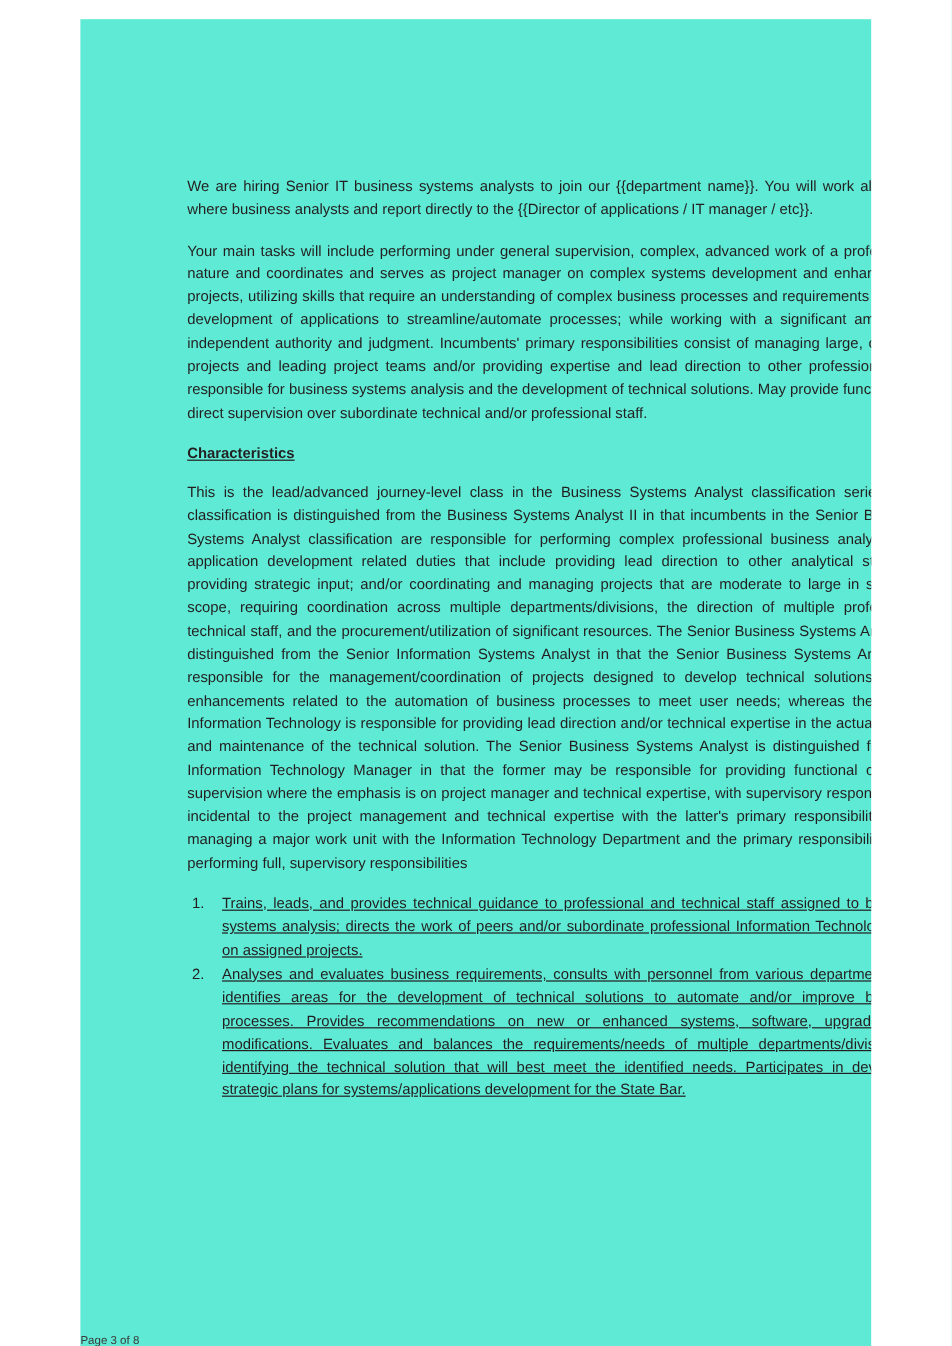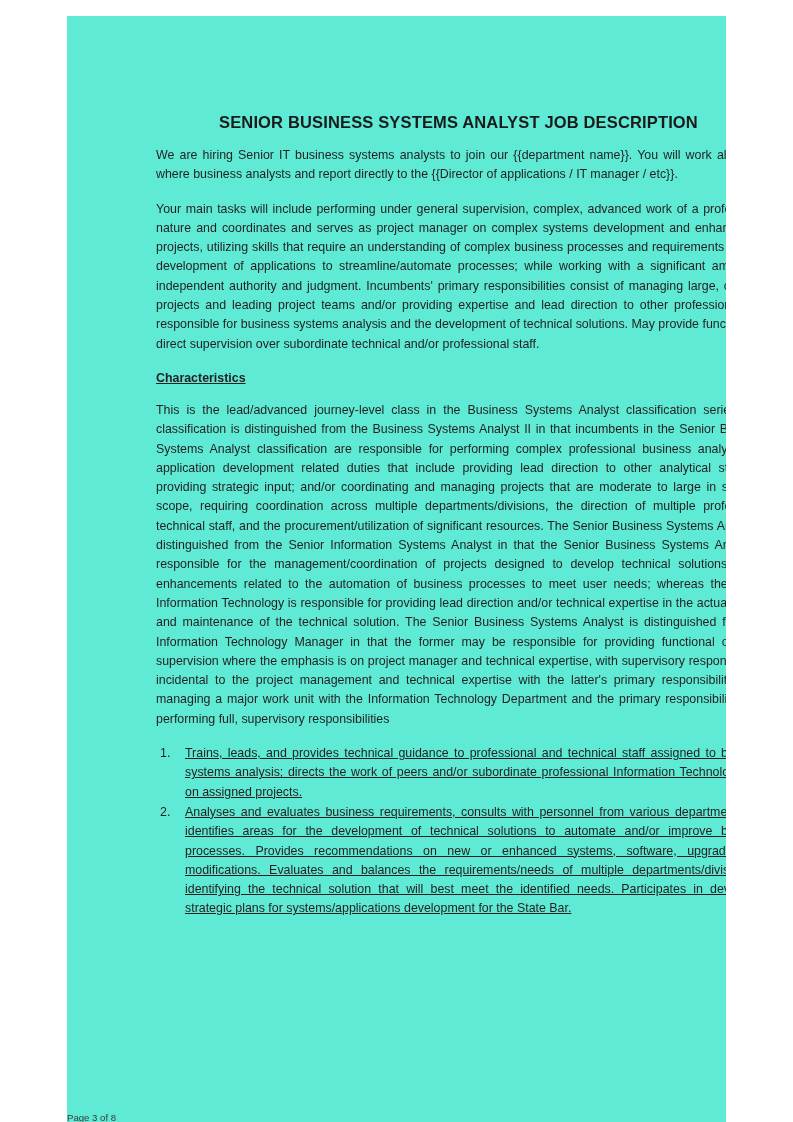--- a/index.html
+++ b/index.html
@@ -196,21 +196,20 @@
         </div>
         <div class="laptop-base"></div>
       </div>
     </div>
     <div class="logo-text">
       <div>AllBusiness</div>
       <div>Templates</div>
     </div>
   </div>
 
-  <div class="doc-title">SENIOR BUSINESS SYSTEMS ANALYST JOB DESCRIPTION</div>
 
   <div class="content">
 
     <p class="para">We are hiring Senior IT business systems analysts to join our {{department name}}. You will work alongside where business analysts and report directly to the {{Director of applications / IT manager / etc}}.</p>
 
     <p class="para">Your main tasks will include performing under general supervision, complex, advanced work of a professional nature and coordinates and serves as project manager on complex systems development and enhancement projects, utilizing skills that require an understanding of complex business processes and requirements and the development of applications to streamline/automate processes; while working with a significant amount of independent authority and judgment. Incumbents' primary responsibilities consist of managing large, complex projects and leading project teams and/or providing expertise and lead direction to other professional staff responsible for business systems analysis and the development of technical solutions. May provide functional or direct supervision over subordinate technical and/or professional staff.</p>
 
     <h2 class="section-heading">Characteristics</h2>
 
     <p class="para">This is the lead/advanced journey-level class in the Business Systems Analyst classification series. This classification is distinguished from the Business Systems Analyst II in that incumbents in the Senior Business Systems Analyst classification are responsible for performing complex professional business analysis and application development related duties that include providing lead direction to other analytical staff and providing strategic input; and/or coordinating and managing projects that are moderate to large in size and scope, requiring coordination across multiple departments/divisions, the direction of multiple professional technical staff, and the procurement/utilization of significant resources. The Senior Business Systems Analyst is distinguished from the Senior Information Systems Analyst in that the Senior Business Systems Analyst is responsible for the management/coordination of projects designed to develop technical solutions and/or enhancements related to the automation of business processes to meet user needs; whereas the Senior Information Technology is responsible for providing lead direction and/or technical expertise in the actual design and maintenance of the technical solution. The Senior Business Systems Analyst is distinguished from the Information Technology Manager in that the former may be responsible for providing functional or direct supervision where the emphasis is on project manager and technical expertise, with supervisory responsibilities incidental to the project management and technical expertise with the latter's primary responsibility is for managing a major work unit with the Information Technology Department and the primary responsibility is for performing full, supervisory responsibilities</p>

